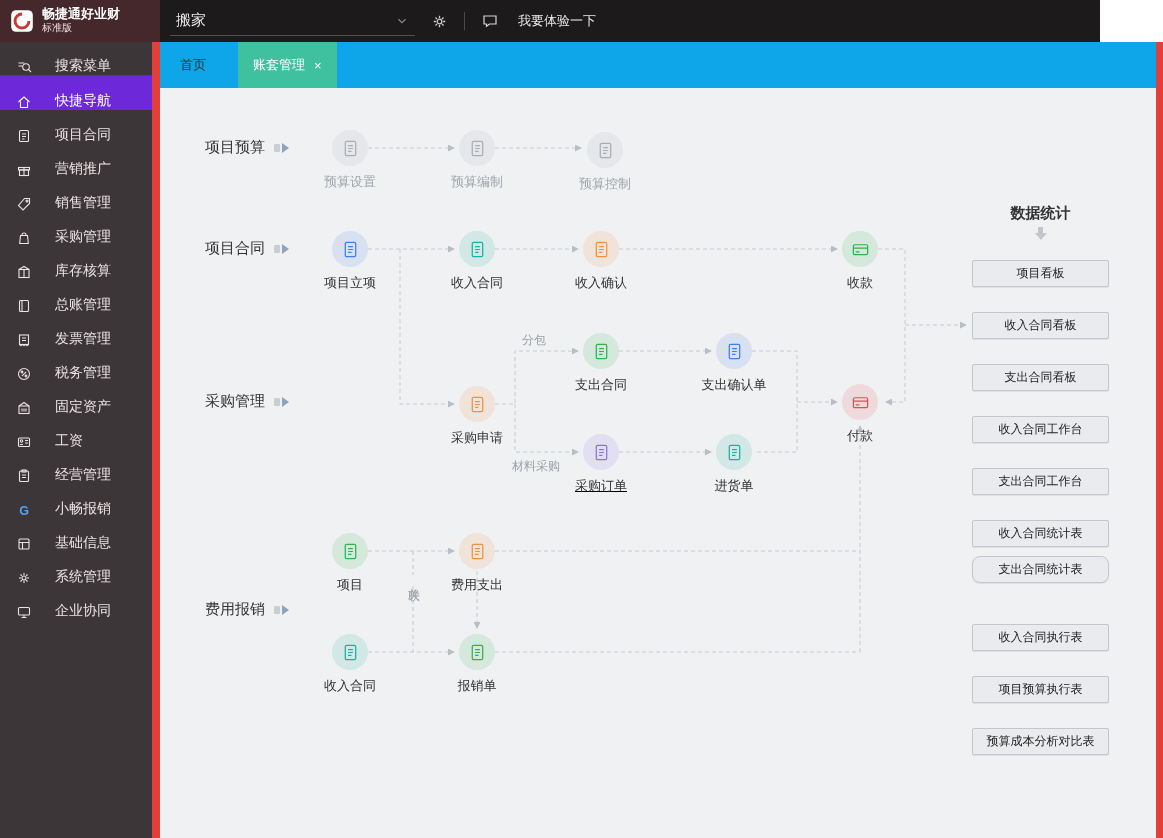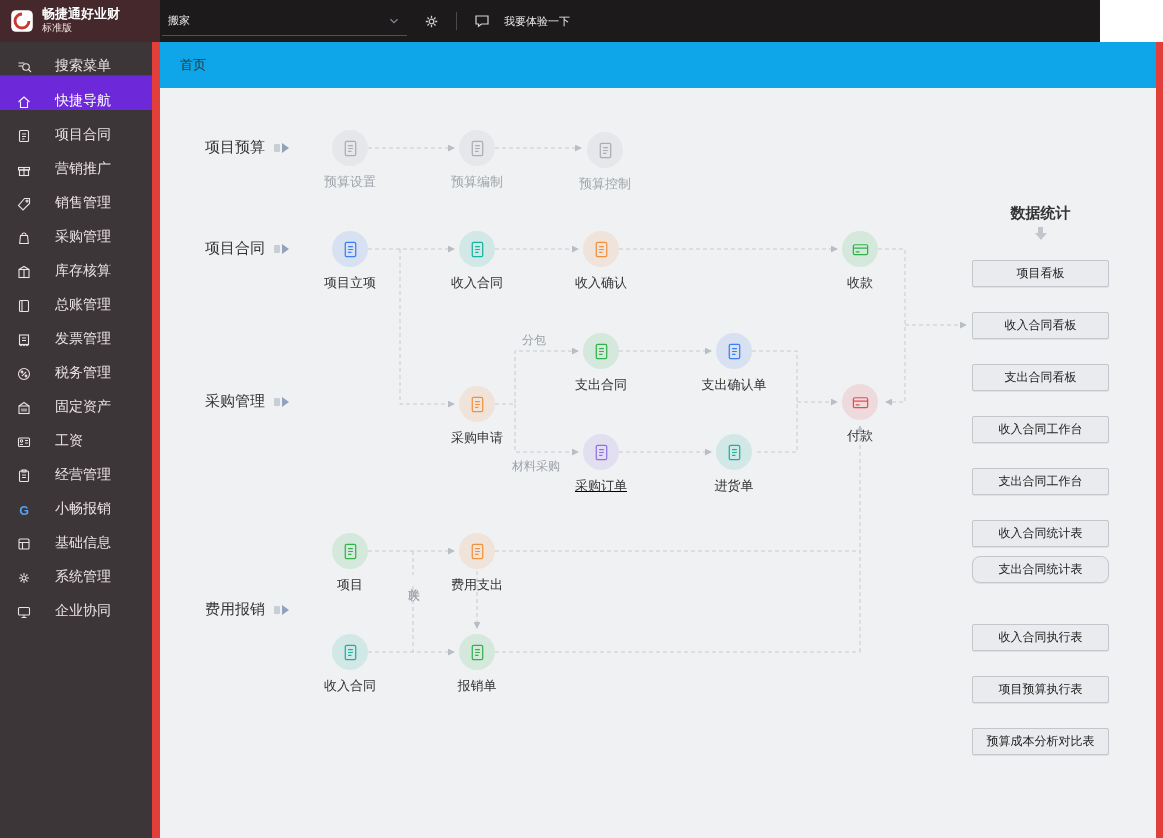--- a/index.html
+++ b/index.html
@@ -4,25 +4,25 @@
 <style>
   *{margin:0;padding:0;box-sizing:border-box}
   html,body{width:1163px;height:838px}
   body{position:relative;font-family:"Liberation Sans",sans-serif;background:#fff;overflow:hidden;font-size:13px}
 
   
   .topbar{position:absolute;left:0;top:0;width:1100px;height:42px;background:#1c1a1b;display:flex;align-items:center}
   .logo{width:160px;height:42px;background:#44282c;display:flex;align-items:center;padding:0 10px;gap:8px;flex:none;cursor:pointer}
   .logo-text{color:#fff;font-size:13px;font-weight:bold;line-height:1.15;white-space:nowrap}
   .logo-badge{font-size:10px;color:#f0dede}
-  .searchbox{margin-left:2px;width:245px;height:30px;border-bottom:1px solid #55504e;display:flex;align-items:center;justify-content:space-between;color:#ececec;font-size:11px;padding:0 6px;cursor:text}
+  .searchbox{margin-left:10px;width:245px;height:30px;border-bottom:1px solid #55504e;display:flex;align-items:center;justify-content:space-between;color:#ececec;font-size:15px;padding:0 6px;cursor:text}
   .chev{flex:none}
   .top-icon{margin-left:16px;cursor:pointer}
   .divider{width:1px;height:18px;background:#4a4a4a;margin-left:16px}
-  .experience{display:flex;align-items:center;color:#e8e8e8;font-size:11px;margin-left:16px;gap:13px;cursor:pointer;white-space:nowrap}
+  .experience{display:flex;align-items:center;color:#e8e8e8;font-size:13px;margin-left:16px;gap:19px;cursor:pointer;white-space:nowrap}
 
   
   .sidebar{position:absolute;left:0;top:42px;width:152px;bottom:0;background:#3d3639;overflow:hidden}
   .side-item{height:34px;display:flex;align-items:flex-end;gap:23px;padding-left:16px;color:#eae3e3;font-size:14px;cursor:pointer;white-space:nowrap}
   .side-item.active{background:#6d28d9;color:#fff}
   .side-item:first-child{border-bottom:1px solid #4b4346}
   .sic{width:16px;height:16px;stroke:currentColor;fill:none;stroke-width:1.1;flex:none}
   .sb-side{position:absolute;left:152px;top:42px;width:8px;bottom:0;background:#e23f3b;cursor:pointer}
   .sb-win{position:absolute;right:0;top:42px;width:7px;bottom:0;background:#e23f3b;cursor:pointer}
 
@@ -216,20 +216,24 @@
       </svg>
       <span>企业协同</span>
     </div>
   </nav>
 <div class="sb-side"></div>
 <div class="sb-win"></div>
 
 <div class="tabstrip">
     <div class="tab">
       <span>首页</span>
+    </div>
+    <div class="tab active">
+      <span>账套管理</span>
+      <span class="close">×</span>
     </div>
   </div>
 
 <div class="canvas">
   <svg id="edges" width="996" height="750">
     <defs>
       <marker id="arr" viewBox="0 0 8 8" refX="7" refY="4" markerWidth="7" markerHeight="7" orient="auto-start-reverse">
         <path d="M0,0 L8,4 L0,8 z" fill="#b9bec5"></path>
       </marker>
     </defs>

